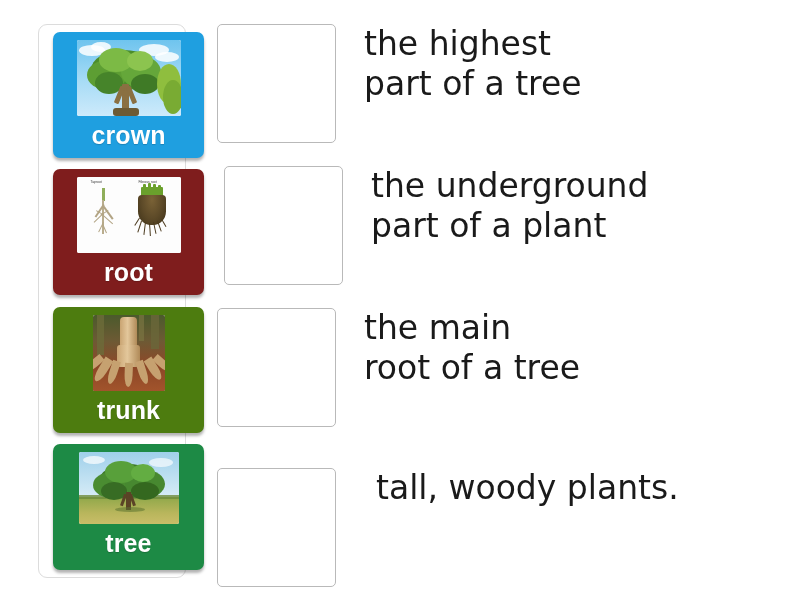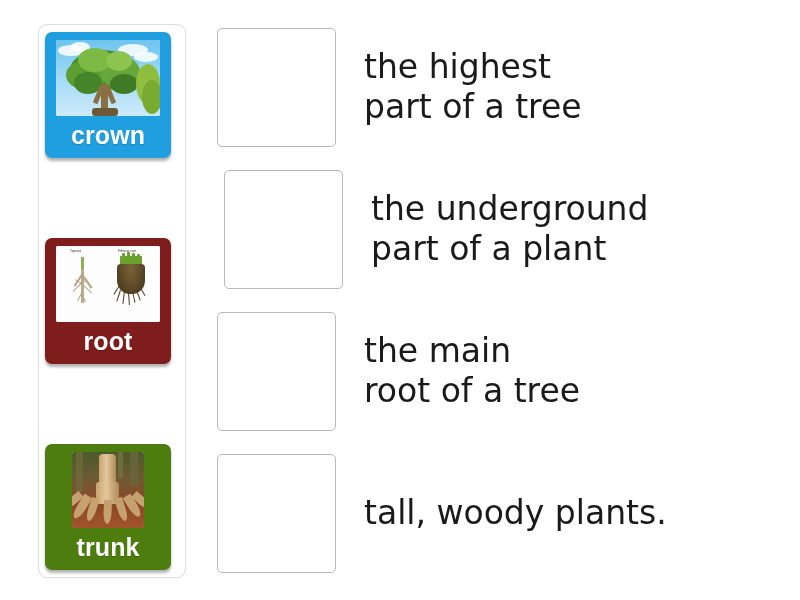--- a/index.html
+++ b/index.html
@@ -20,29 +20,30 @@
     border: 1px solid #dcdcdc;
     border-radius: 9px;
     padding: 7px 6px;
     display: flex;
     flex-direction: column;
     justify-content: space-between;
   }
 
   .tile {
     position: relative;
-    width: 126px; height: 126px;
+    width: 151px; height: 126px;
     border-radius: 7px;
     display: flex;
     flex-direction: column;
     align-items: center;
     justify-content: flex-start;
     overflow: hidden;
     box-shadow: 0 3px 3px rgba(0,0,0,.30);
     padding-top: 8px;
+    margin-left: 8px;
   }
   .tile-thumb {
     width: 104px; height: 76px;
     border-radius: 2px;
     overflow: hidden;
     position: relative;
     background: #ffffff;
     flex: none;
   }
   .tile-thumb.narrow { width: 72px; }
@@ -90,21 +91,21 @@
     background: linear-gradient(#9fd0ea, #d7ecf7); }
   .tree-field { position:absolute; left:0; right:0; bottom:0; height:38%;
     background: linear-gradient(#8fa84a, #b9b65c 60%, #c9bd68); }
   .oak-canopy { position:absolute; border-radius:50%; }
   .oak-trunk { position:absolute; background:#5a4326; }
 
   
   .rows { position:absolute; left:217px; top:24px; width:560px; height:554px; }
   .row {
     position:absolute; left:0; width:560px; height:126px;
-    display:flex; align-items:center;
+    display:flex; align-items:flex-start;
   }
   .dropbox {
     width:119px; height:119px;
     border:1px solid #b9b9b9;
     border-radius:5px;
     background:#ffffff;
     flex:none;
   }
   .definition {
     margin-left:28px;
@@ -203,20 +204,46 @@
         <div class="buttress" style="left:20px; top:46px; width:8px;  height:24px; transform:rotate(18deg);"></div>
         <div class="buttress" style="left:32px; top:48px; width:8px;  height:24px; transform:rotate(2deg);"></div>
         <div class="buttress" style="left:42px; top:46px; width:8px;  height:24px; transform:rotate(-18deg);"></div>
         <div class="buttress" style="left:50px; top:44px; width:9px;  height:24px; transform:rotate(-32deg);"></div>
         <div class="buttress" style="left:58px; top:42px; width:8px;  height:20px; transform:rotate(-48deg);"></div>
         <div class="buttress" style="left:5px;  top:42px; width:8px;  height:20px; transform:rotate(50deg);"></div>
       </div>
       <div class="tile-label">trunk</div>
     </div>
 
+    <div class="tile" style="background:#1d8a45">
+      <div class="tile-thumb inset">
+        <div class="tree-sky"></div>
+        <div class="tree-field"></div>
+        <div class="cloud" style="left:4px;  top:4px;  width:22px; height:8px;  opacity:.7;"></div>
+        <div class="cloud" style="left:70px; top:6px;  width:24px; height:9px;  opacity:.65;"></div>
+
+        <div style="position:absolute; left:0; right:0; top:60%; height:4px; background:#6f8c3c; opacity:.8;"></div>
+
+        <div class="oak-canopy" style="left:20px; top:12px; width:58px; height:34px; background:#3f7a2a;"></div>
+        <div class="oak-canopy" style="left:14px; top:20px; width:38px; height:26px; background:#4a8c31;"></div>
+        <div class="oak-canopy" style="left:46px; top:18px; width:40px; height:28px; background:#478830;"></div>
+        <div class="oak-canopy" style="left:26px; top:9px;  width:32px; height:22px; background:#58a03a;"></div>
+        <div class="oak-canopy" style="left:52px; top:12px; width:24px; height:18px; background:#63ad42;"></div>
+        <div class="oak-canopy" style="left:22px; top:30px; width:26px; height:18px; background:#376c24;"></div>
+        <div class="oak-canopy" style="left:52px; top:30px; width:28px; height:18px; background:#34681f;"></div>
+
+        <div class="oak-trunk" style="left:47px; top:40px; width:5px; height:18px;"></div>
+        <div class="oak-trunk" style="left:43px; top:42px; width:3px; height:12px; transform:rotate(20deg);"></div>
+        <div class="oak-trunk" style="left:52px; top:42px; width:3px; height:12px; transform:rotate(-20deg);"></div>
+
+        <div style="position:absolute; left:36px; top:55px; width:30px; height:5px;
+                    background:#5d7330; border-radius:50%; opacity:.55;"></div>
+      </div>
+      <div class="tile-label">tree</div>
+    </div>
 
   </div>
 
   <div class="rows">
 
     <div class="row" style="top:0px;">
       <div class="dropbox"></div>
       <div class="definition">the highest
 part of a tree</div>
     </div>
@@ -226,19 +253,19 @@
       <div class="definition">the underground
 part of a plant</div>
     </div>
 
     <div class="row" style="top:284px;">
       <div class="dropbox"></div>
       <div class="definition">the main
 root of a tree</div>
     </div>
 
-    <div class="row" style="top:426px;">
+    <div class="row" style="top:444px;gap:12px;">
       <div class="dropbox"></div>
       <div class="definition">tall, woody plants.</div>
     </div>
 
   </div>
 </div>
 
 </body></html>

